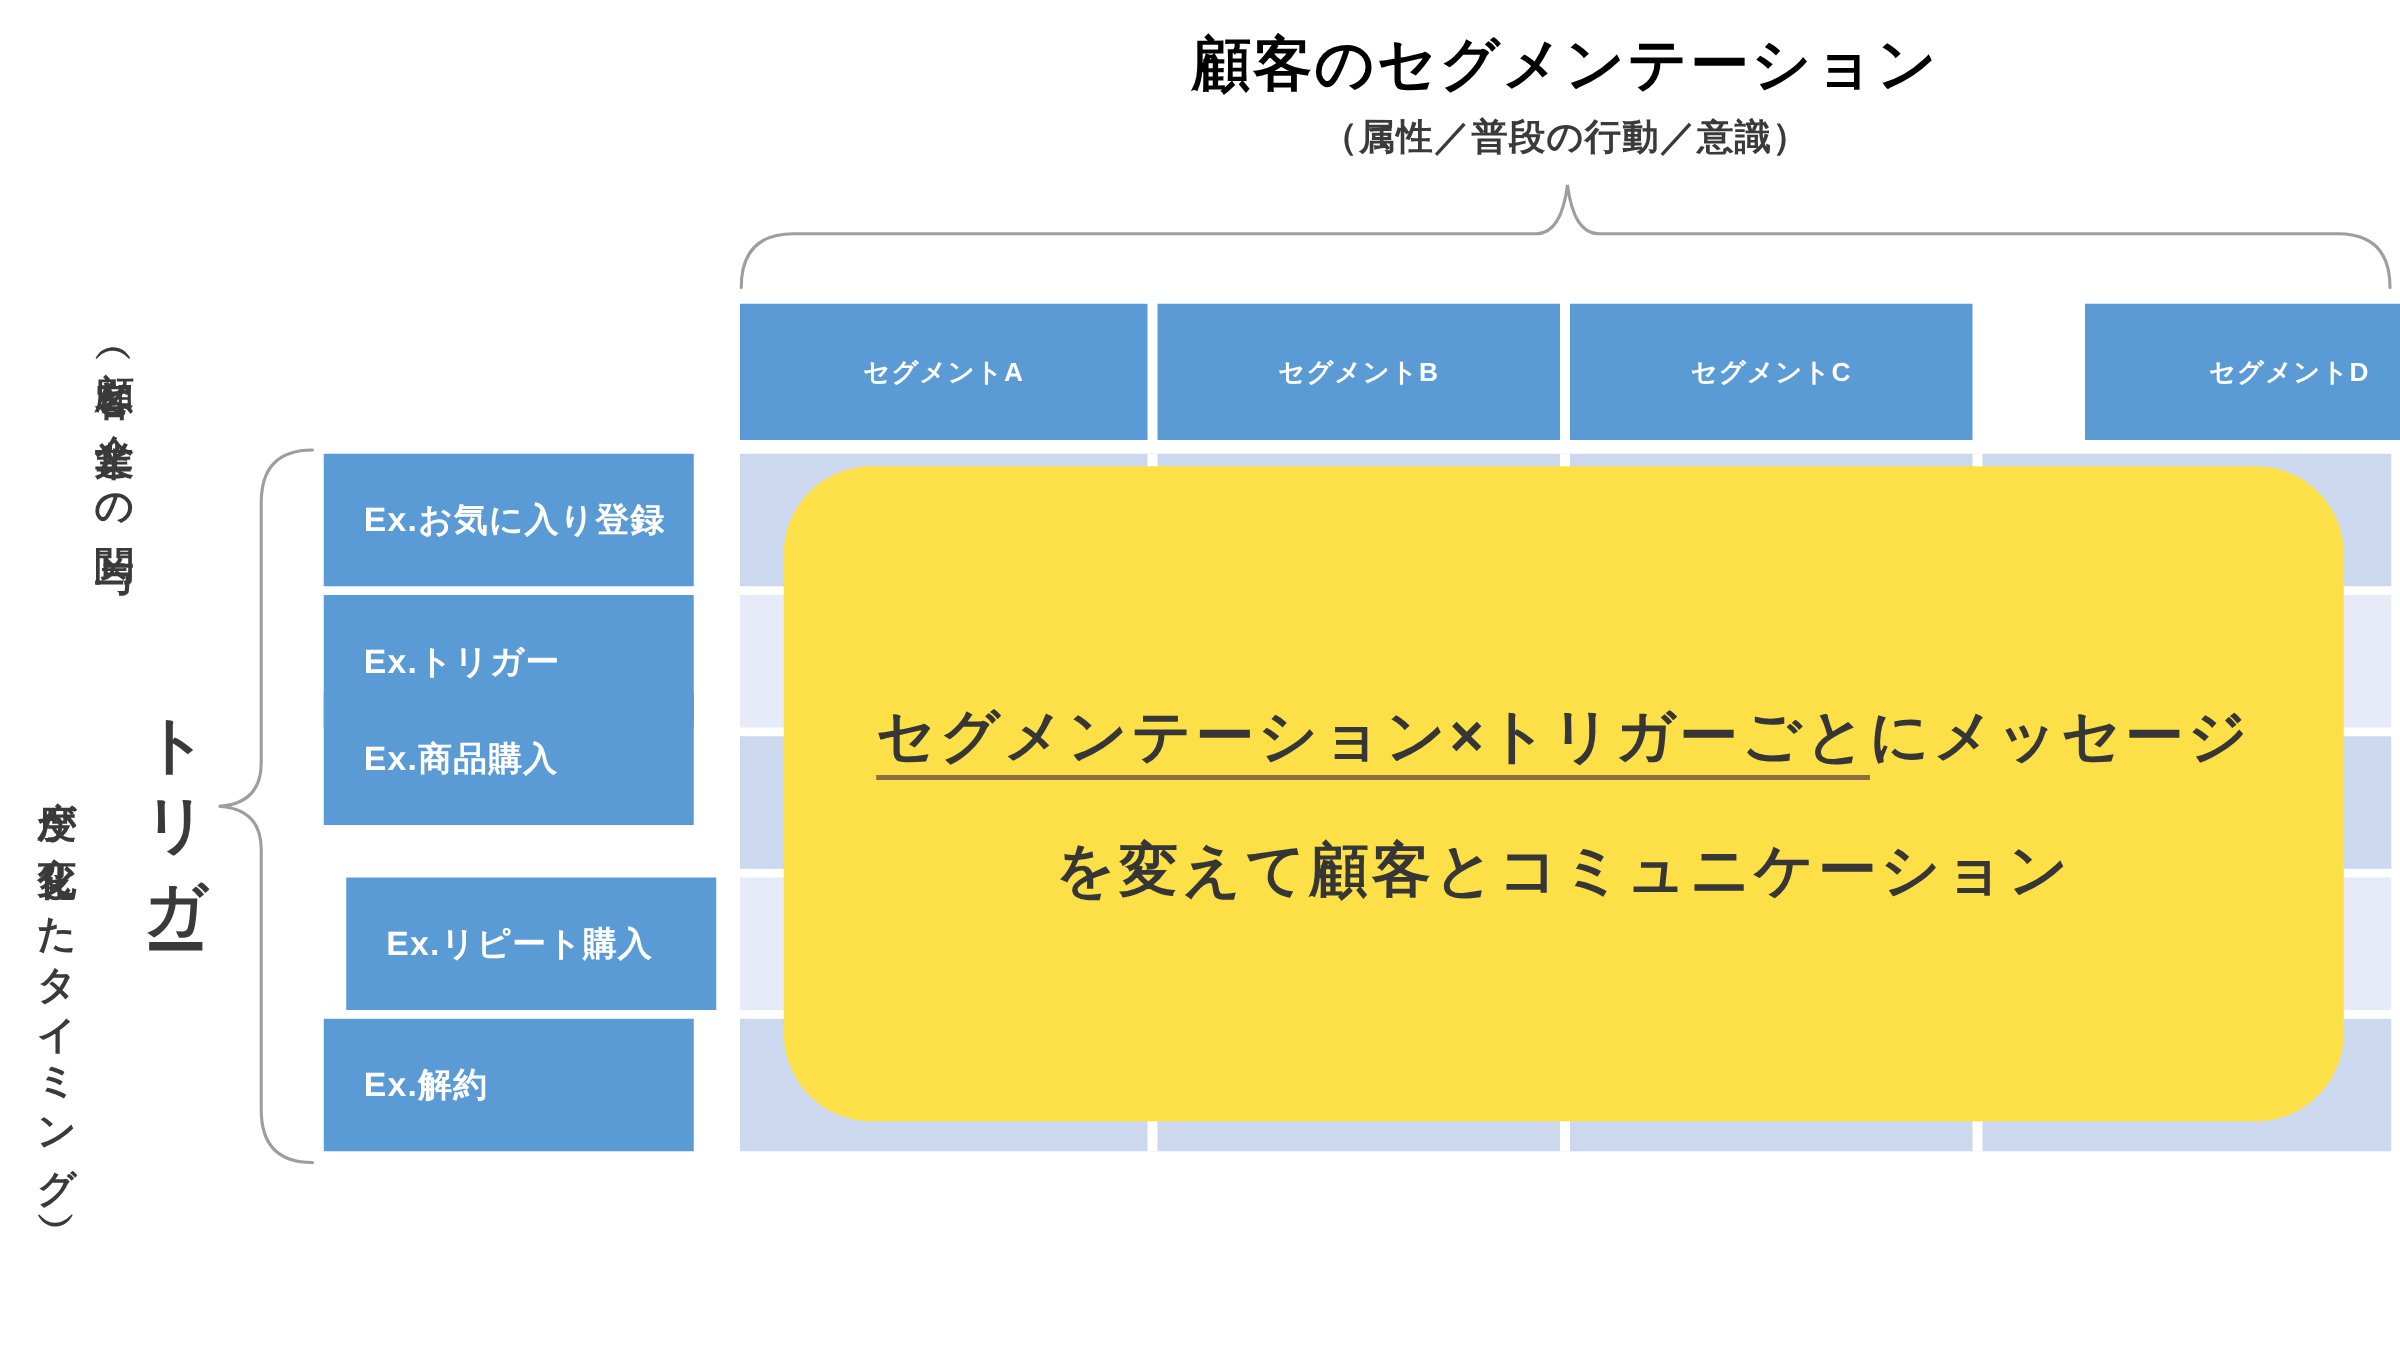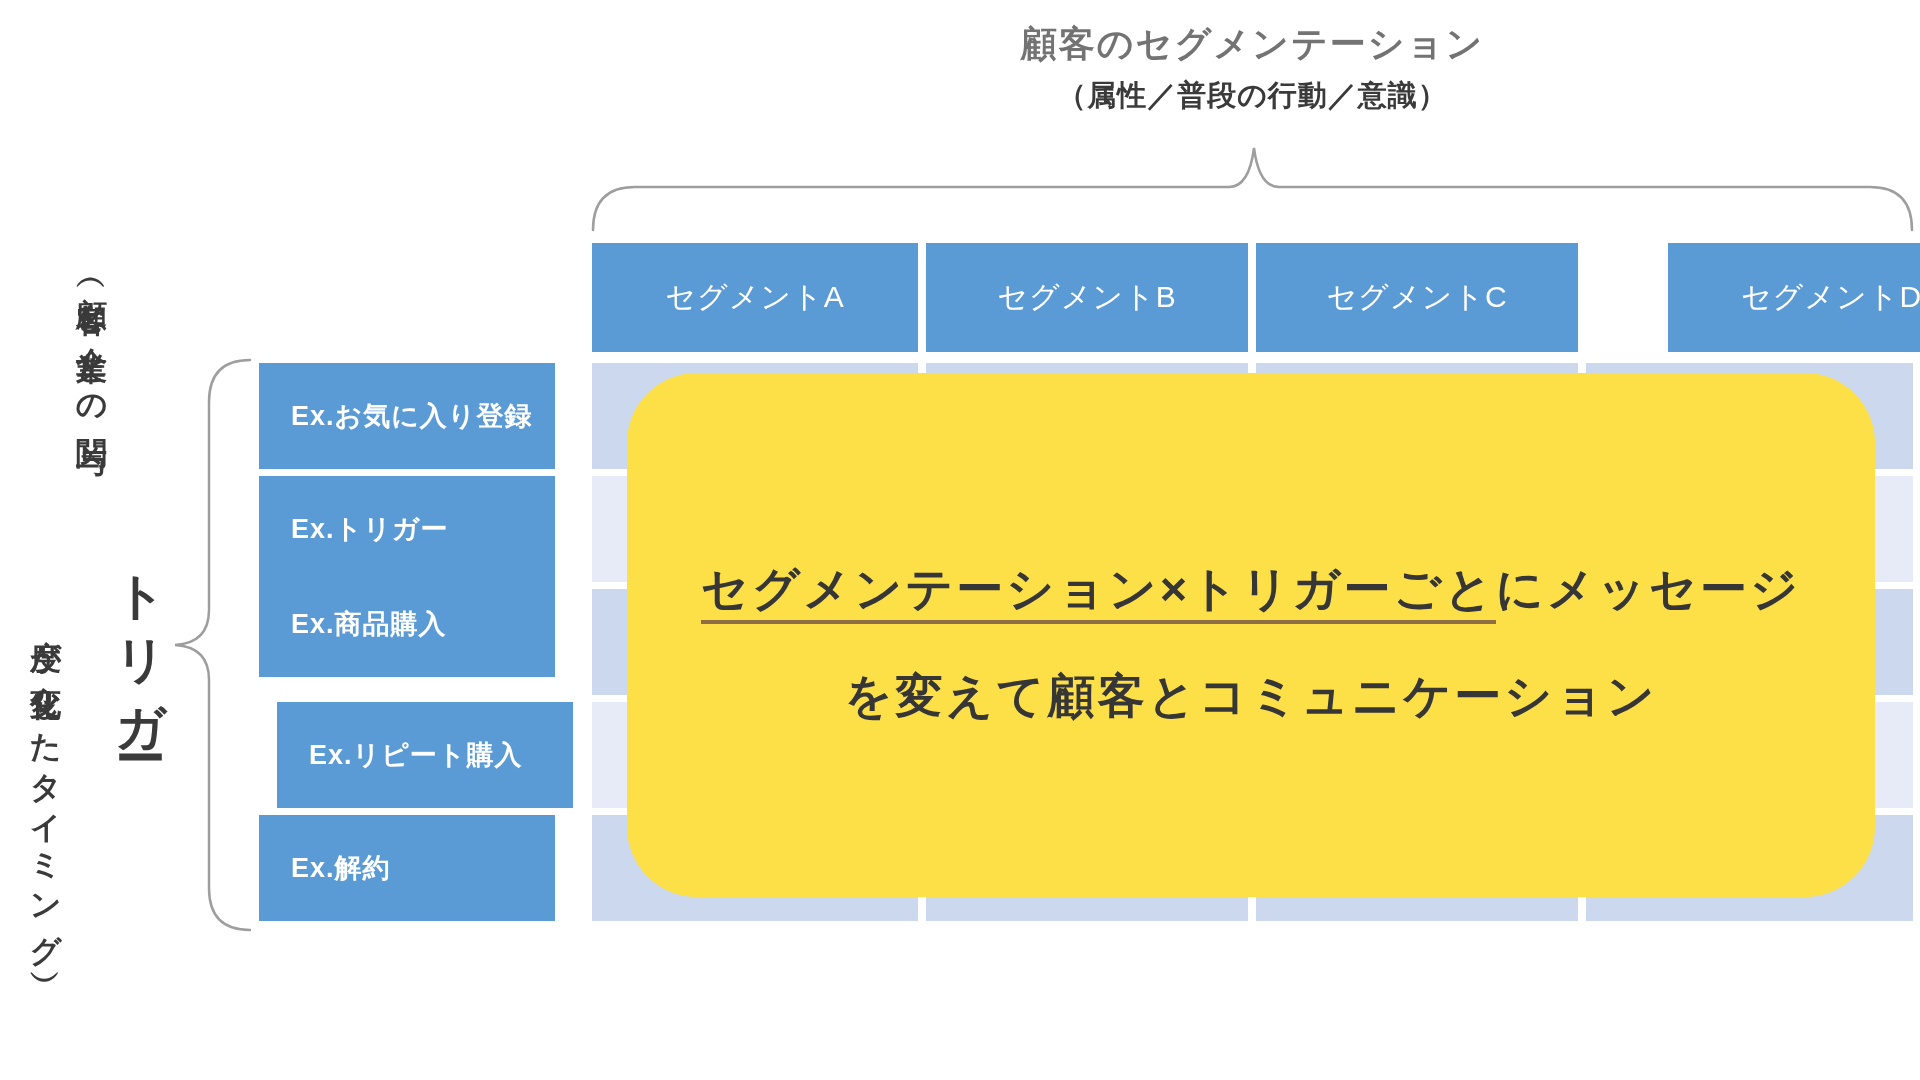--- a/index.html
+++ b/index.html
@@ -4,41 +4,41 @@
 <style>
   html,body{margin:0;padding:0;background:#ffffff;}
   .canvas{
     position:relative;width:1920px;height:1080px;background:#ffffff;overflow:hidden;
     font-family:"Liberation Sans","DejaVu Sans",sans-serif;color:#3a3a3a;
   }
   .abs{position:absolute;}
 
   
   .title-block{left:585px;top:20px;width:1335px;text-align:center;}
-  .title-main{font-size:36px;font-weight:bold;letter-spacing:2px;color:#737373;}
+  .title-main{font-size:47px;font-weight:bold;letter-spacing:2px;color:#000000;}
   .title-sub{font-size:29px;font-weight:bold;letter-spacing:1px;margin-top:7px;color:#3a3a3a;}
 
   
   .brace path{fill:none;stroke:#9e9e9e;stroke-width:2.5;stroke-linecap:round;}
 
   
   .v-text{
     writing-mode:vertical-rl;text-orientation:mixed;
     font-weight:bold;color:#3a3a3a;white-space:nowrap;
   }
   .left-note{font-size:31px;letter-spacing:5px;}
   .left-note-col1{left:70px;top:268px;}
   .left-note-col2{left:24px;top:615px;}
   .trigger-label{left:108px;top:540px;font-size:50px;letter-spacing:7px;}
 
   
   .col-header{
     top:243px;height:109px;background:#5b9bd5;
     display:flex;align-items:center;justify-content:center;
-    color:#ffffff;font-size:30px;font-weight:normal;letter-spacing:1px;
+    color:#ffffff;font-size:21px;font-weight:bold;letter-spacing:1px;
   }
   .row-header{
     left:259px;width:296px;height:106px;background:#5b9bd5;
     display:flex;align-items:center;
     padding-left:32px;box-sizing:border-box;
     color:#ffffff;font-size:27px;font-weight:bold;letter-spacing:1px;
   }
   .body-band{left:592px;width:1321px;height:106px;}
   .band-a{background:#cbd8ee;}
   .band-b{background:#e6ebf7;}
@@ -78,21 +78,21 @@
     <path d="M 92 4 Q 51 4 51 46 L 51 254 Q 51 287 17 289 Q 51 291 51 324 L 51 532 Q 51 574 92 574"></path>
   </svg>
 
   <div class="abs col-header" style="left:592px;width:326px;">セグメントA</div>
   <div class="abs col-header" style="left:1256px;width:322px;">セグメントC</div>
   <div class="abs col-header" style="left:926px;width:322px;">セグメントB</div>
   <div class="abs col-header" style="left:1668px;width:327px;">セグメントD</div>
 
   <div class="abs row-header" style="top:363px;">Ex.お気に入り登録</div>
   <div class="abs row-header" style="top:476px;">Ex.トリガー</div>
-  <div class="abs row-header" style="top:571px;">Ex.商品購入</div>
+  <div class="abs row-header" style="top:554px;">Ex.商品購入</div>
   <div class="abs row-header" style="top:702px;margin-left:18px;">Ex.リピート購入</div>
   <div class="abs row-header" style="top:815px;text-align:center;">Ex.解約</div>
 
   <div class="abs body-band band-a" style="top:363px;"></div>
   <div class="abs body-band band-b" style="top:476px;"></div>
   <div class="abs body-band band-a" style="top:589px;"></div>
   <div class="abs body-band band-b" style="top:702px;"></div>
   <div class="abs body-band band-a" style="top:815px;"></div>
 
   <div class="abs v-sep" style="left:918px;"></div>

